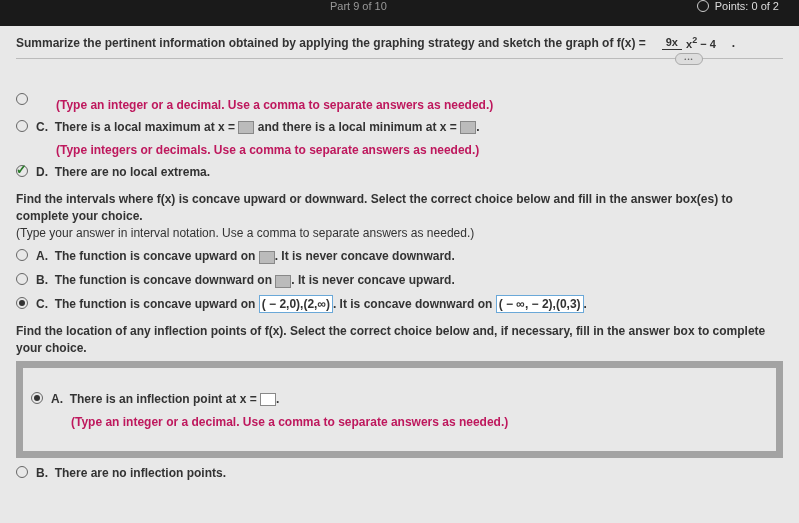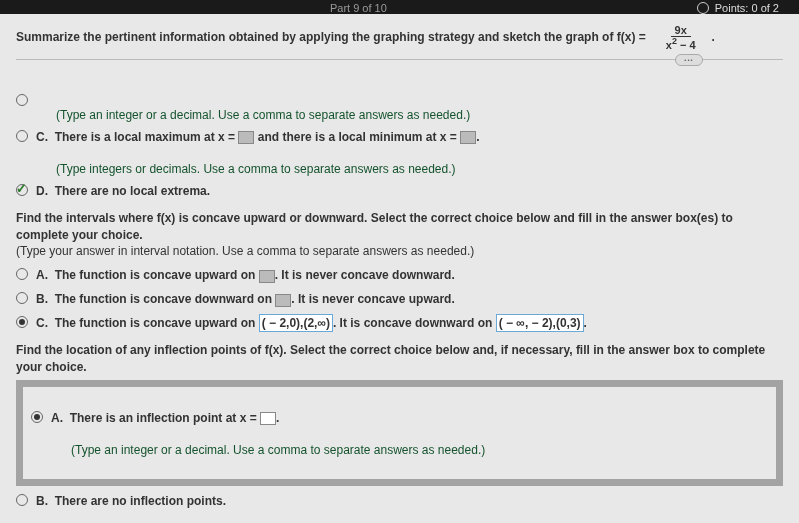--- a/index.html
+++ b/index.html
@@ -1,34 +1,34 @@
 <!DOCTYPE html>
 <html><head>
 <meta charset="utf-8">
 <style>
 *{margin:0;padding:0;box-sizing:border-box}
 body{font-family:Arial,sans-serif;font-size:12px;background:#e8e8e8;width:799px;height:523px;overflow:hidden}
-.topbar{background:#1a1a1a;color:#bbb;height:14px;display:flex;align-items:flex-end;padding:0 20px;font-size:11px}
+.topbar{background:#1a1a1a;color:#bbb;height:26px;display:flex;align-items:flex-start;padding:0 20px;font-size:11px}
 .topbar .center{flex:1;text-align:center;color:#999}
 .topbar .points{display:flex;align-items:center;gap:6px;font-weight:normal;color:#ddd}
 .ring{width:12px;height:12px;border:1.5px solid #ccc;border-radius:50%}
 .content{background:#e8e8e8;padding:10px 16px}
 .question{font-weight:bold;color:#333;margin-bottom:6px;display:flex;align-items:center;flex-wrap:wrap;gap:12px}
-.frac{display:inline-flex;flex-direction:column;align-items:center;font-size:11px;line-height:1.1;vertical-align:middle;margin-left:4px}
+.frac{display:inline-flex;flex-direction:row;align-items:center;font-size:11px;line-height:1.1;vertical-align:middle;margin-left:4px}
 .frac .num{border-bottom:1px solid #333;padding:0 4px}
 .frac .den{padding:0 4px}
 .divider{border-top:1px solid #bbb;margin:8px 0;position:relative}
 .dots{position:absolute;right:80px;top:-6px;background:#ddd;border:1px solid #aaa;border-radius:10px;width:28px;height:12px;display:flex;align-items:center;justify-content:center;font-size:6px;letter-spacing:1px;color:#666}
 .choice{display:flex;align-items:flex-start;margin:6px 0;gap:8px;color:#333}
 .radio{width:12px;height:12px;border:1.5px solid #666;border-radius:50%;flex-shrink:0;margin-top:2px;position:relative}
 .radio.selected::after{content:"";position:absolute;width:6px;height:6px;background:#333;border-radius:50%;top:50%;left:50%;transform:translate(-50%,-50%)}
 .radio.checked::after{content:"✓";position:absolute;color:#2a7a2a;font-size:13px;font-weight:bold;top:-4px;left:-1px}
 .choice-body{flex:1}
 .choice-main{font-weight:bold;line-height:1.5}
-.choice-sub{font-weight:normal;color:#14532d;margin-top:16px}
+.choice-sub{font-weight:bold;color:#be185d;margin-top:7px}
 .inputbox{display:inline-block;width:16px;height:13px;background:#bbb;border:1px solid #888;vertical-align:middle}
 .inputbox.white{background:#fff}
 .prompt{font-weight:bold;color:#333;margin:10px 0 4px;line-height:1.4}
 .prompt-sub{font-weight:normal}
 .hl{background:#ffffff;padding:1px 2px;border:1px solid #6aa8d8}
 .boxed{border:7px solid #a3a3a3;padding:22px 8px;margin:4px 0}
 sup{font-size:9px}
 </style>
 </head>
 <body>

